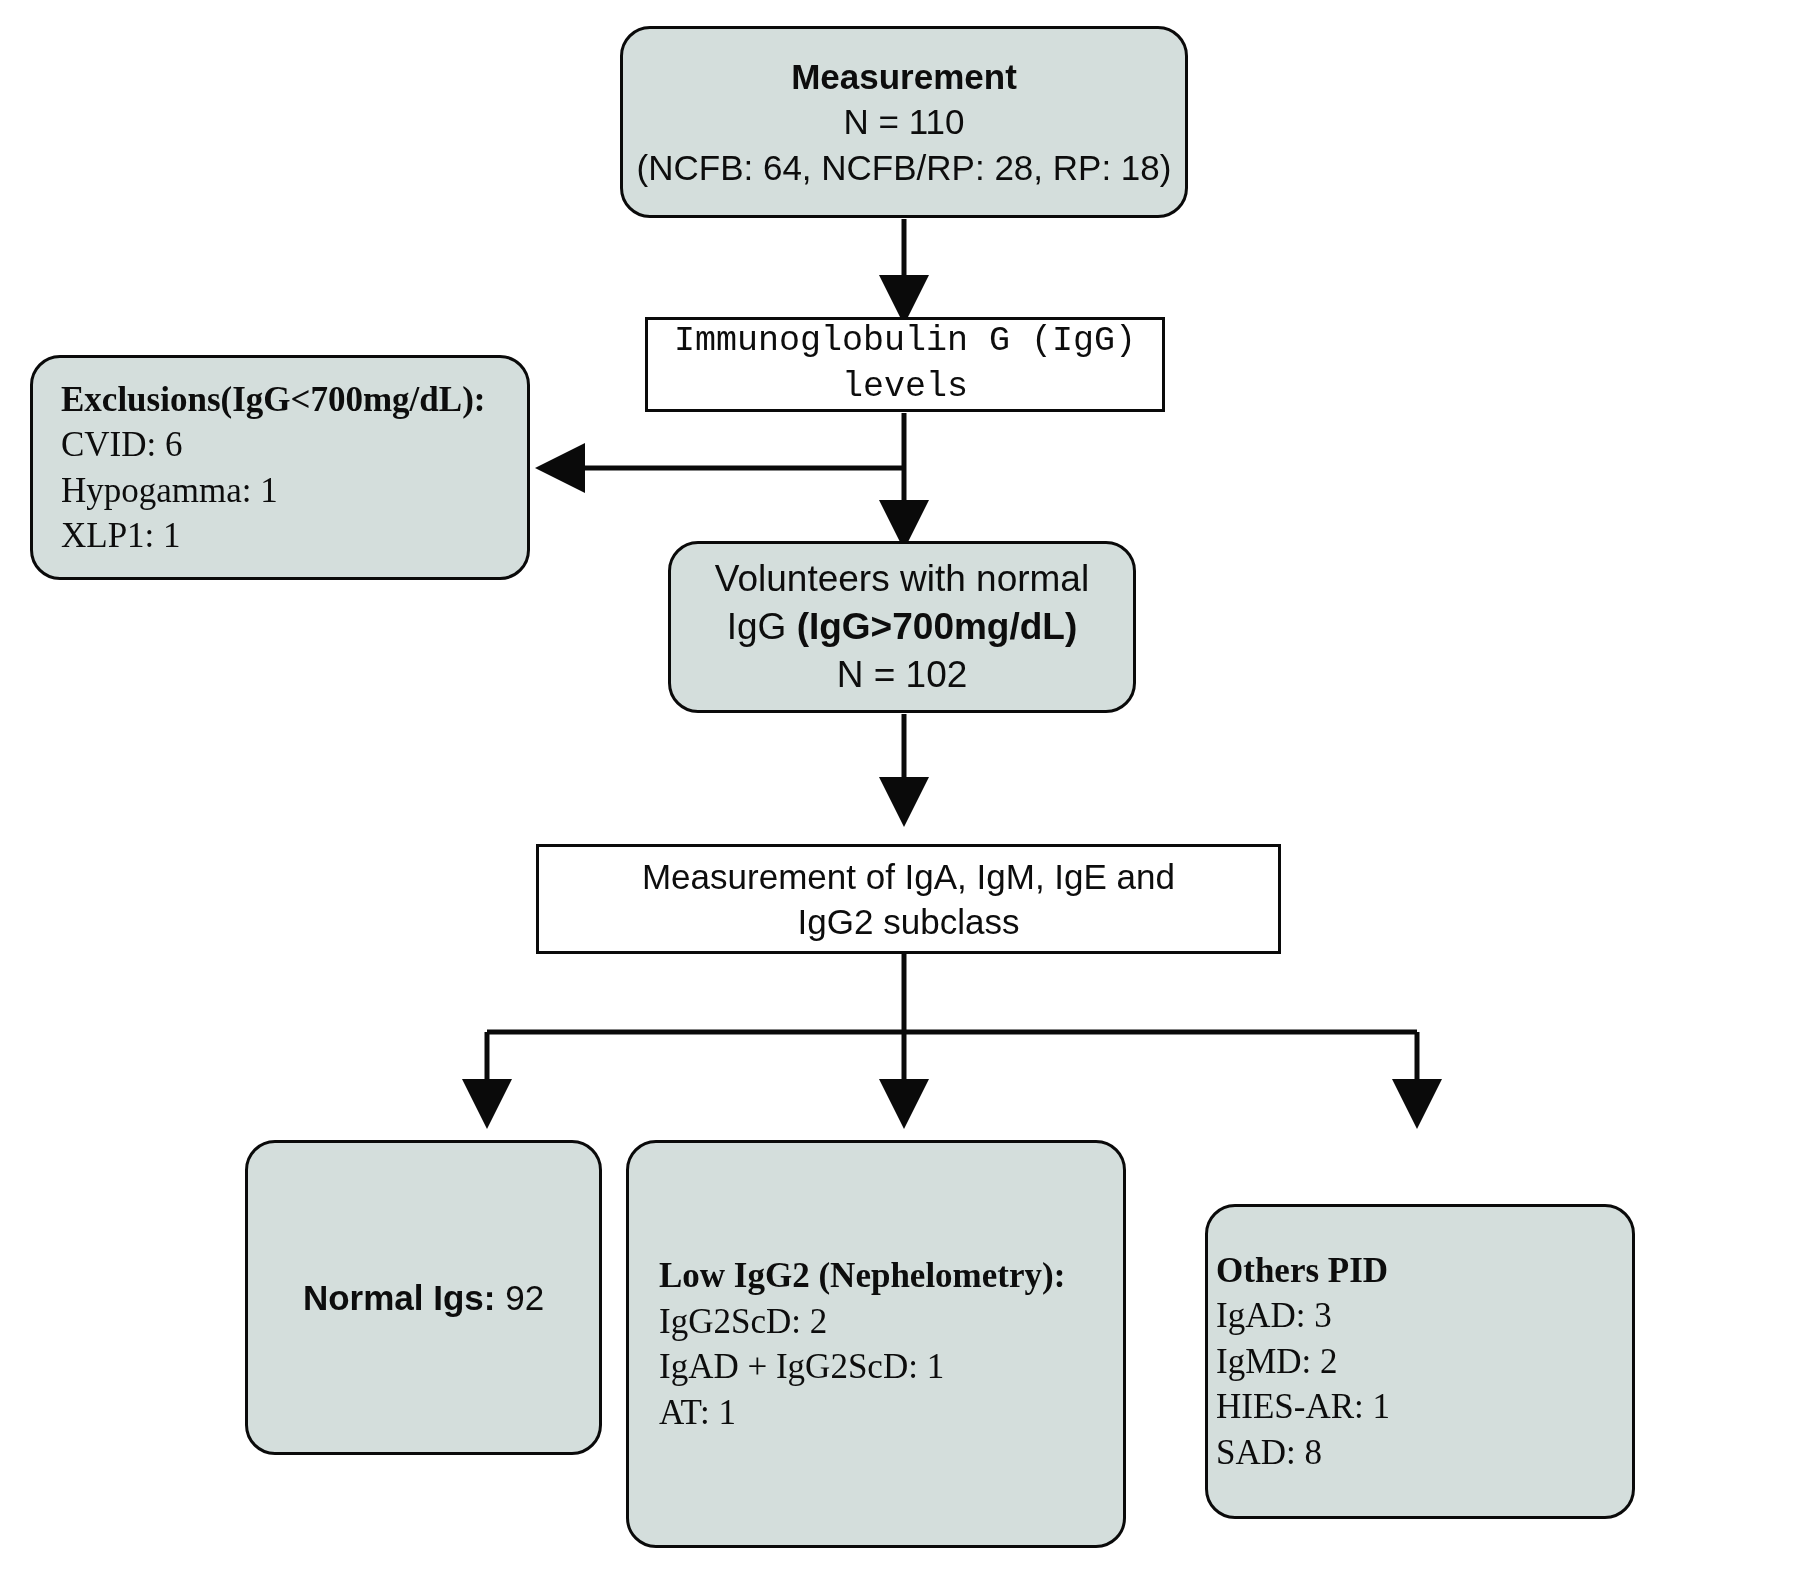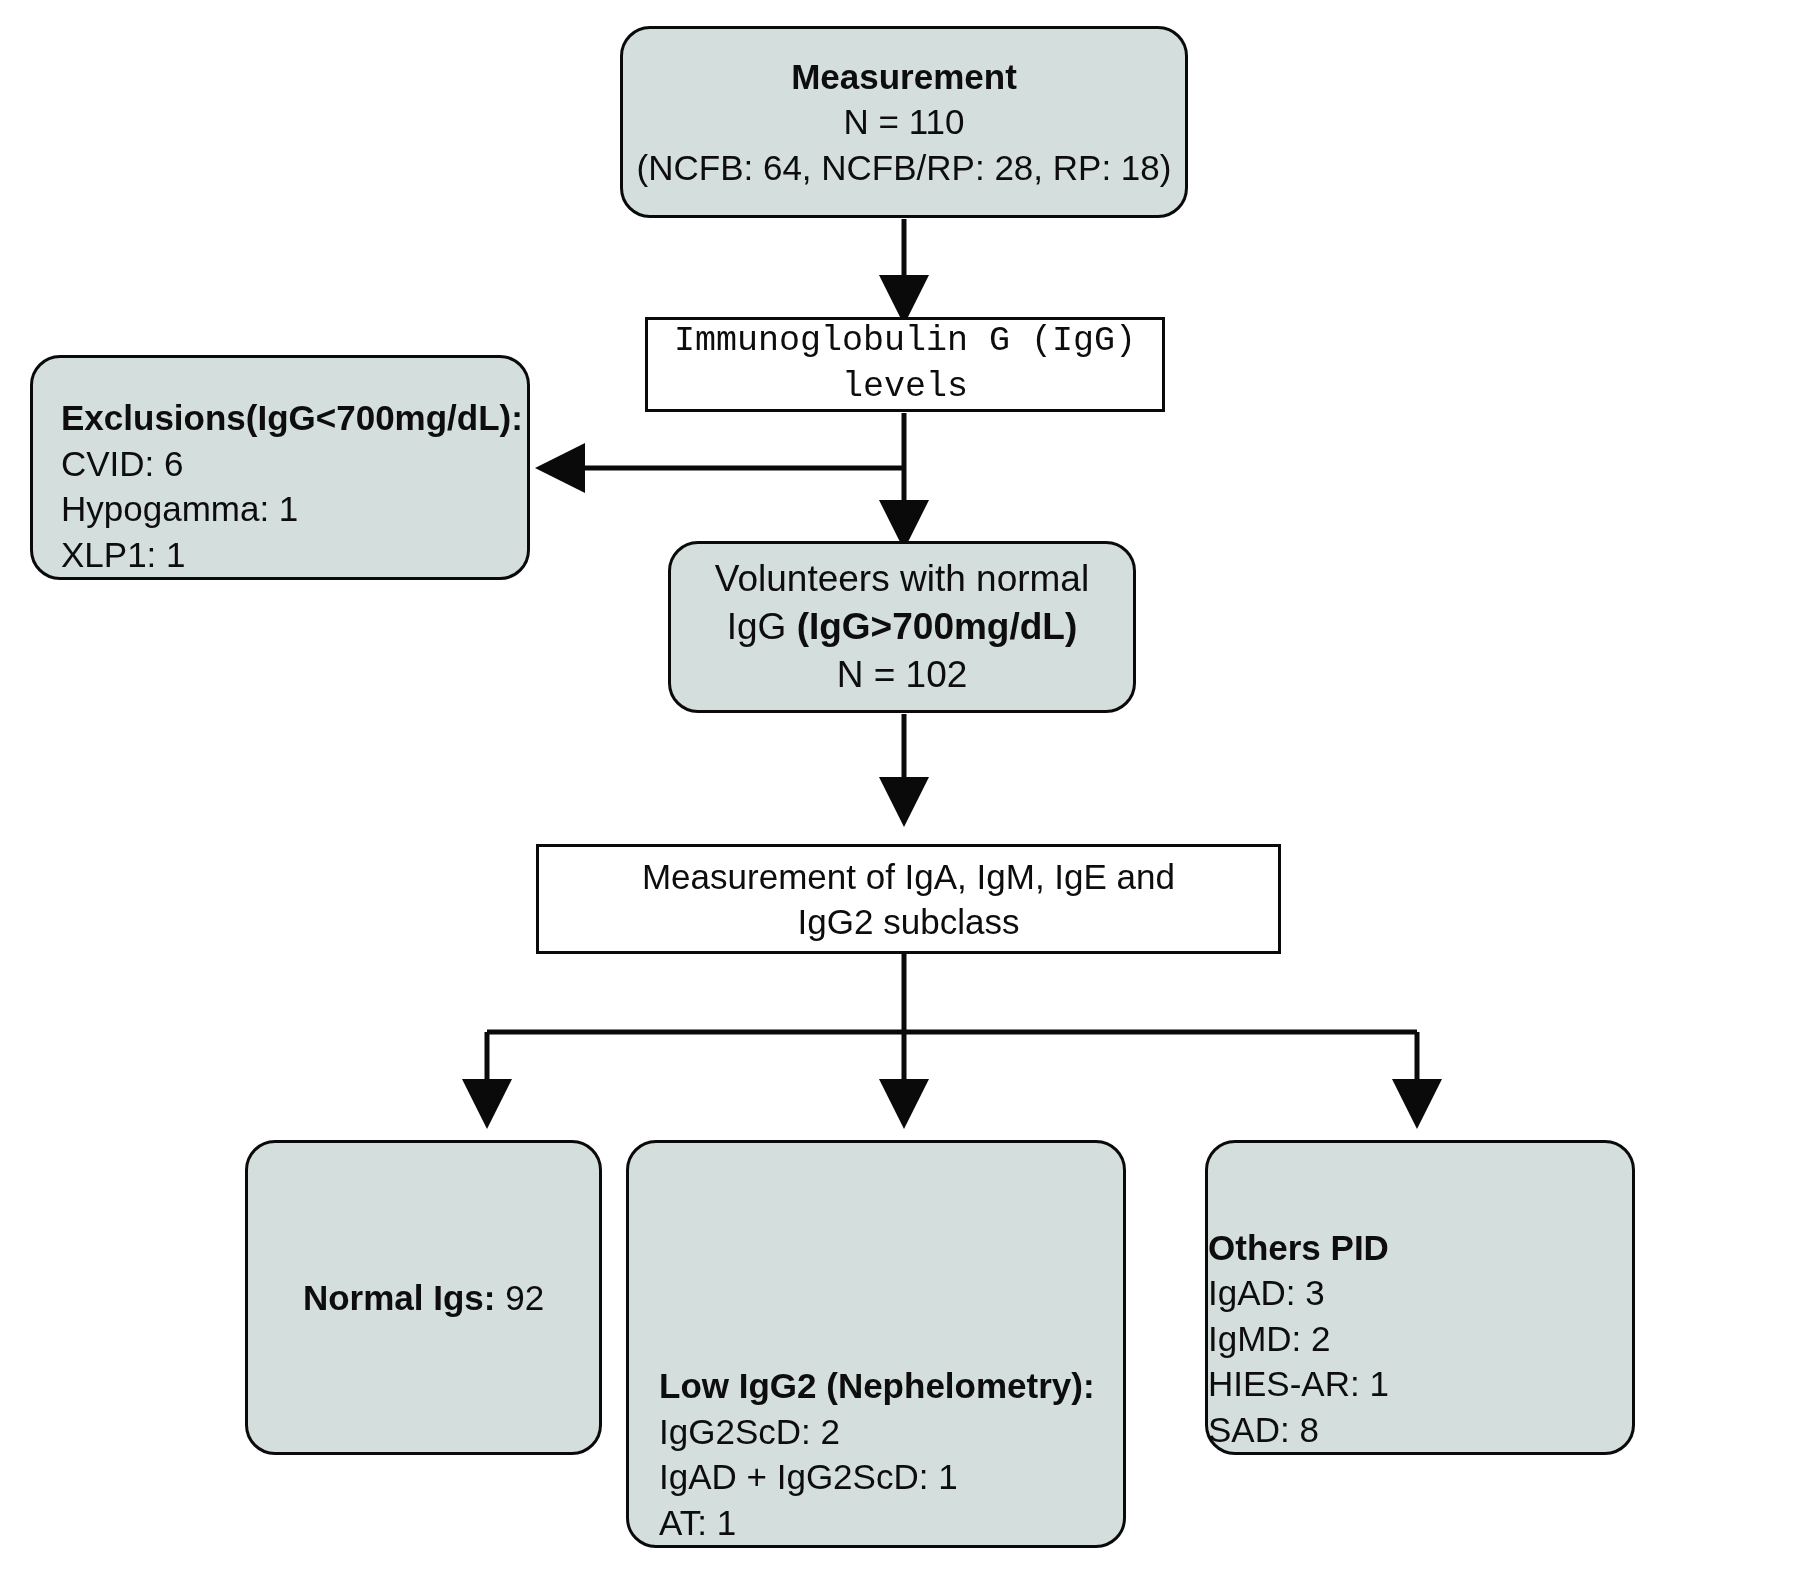--- a/index.html
+++ b/index.html
@@ -35,23 +35,23 @@
     pointer-events:none;
   }
   
   #n-volunteers{ left:620px; top:26px;  width:568px; height:192px; font-size:35px; }
   #n-iggLevels { left:645px; top:317px; width:520px; height:95px;  font-size:35px;font-family:Liberation Mono, monospace; }
   #n-exclusions{ left:30px;  top:355px; width:500px; height:225px; font-size:35px; padding:0 0 0 28px;}
   #n-normal    { left:668px; top:541px; width:468px; height:172px; font-size:37px; }
   #n-measure   { left:536px; top:844px; width:745px; height:110px; font-size:35px; }
   #n-normaligs { left:245px; top:1140px;width:357px; height:315px; font-size:35px; }
   #n-lowigg2   { left:626px; top:1140px;width:500px; height:408px; font-size:35px; padding:0 0 0 30px;}
-  #n-otherspid { left:1205px;top:1140px;width:430px; height:315px; font-size:35px; padding:0 0 0 0;}
+  #n-otherspid { left:1205px;top:1204px;width:430px; height:315px; font-size:35px; padding:0 0 0 8px;}
   #n-normaligs{ justify-content:center; }
-  #n-lowigg2, #n-otherspid, #n-exclusions{ justify-content:flex-end; }
+  #n-lowigg2, #n-otherspid, #n-exclusions{ justify-content:center;font-family:Liberation Serif, serif; }
 </style>
 </head>
 <body>
 
 <div id="canvas">
 
   <svg class="edges" viewBox="0 0 1806 1594" xmlns="http://www.w3.org/2000/svg">
     <defs>
       <marker id="ah" markerWidth="10" markerHeight="10" refX="5" refY="5" orient="auto" markerUnits="strokeWidth">
         <path d="M0,0 L10,5 L0,10 z" fill="#0a0a0a"></path>

